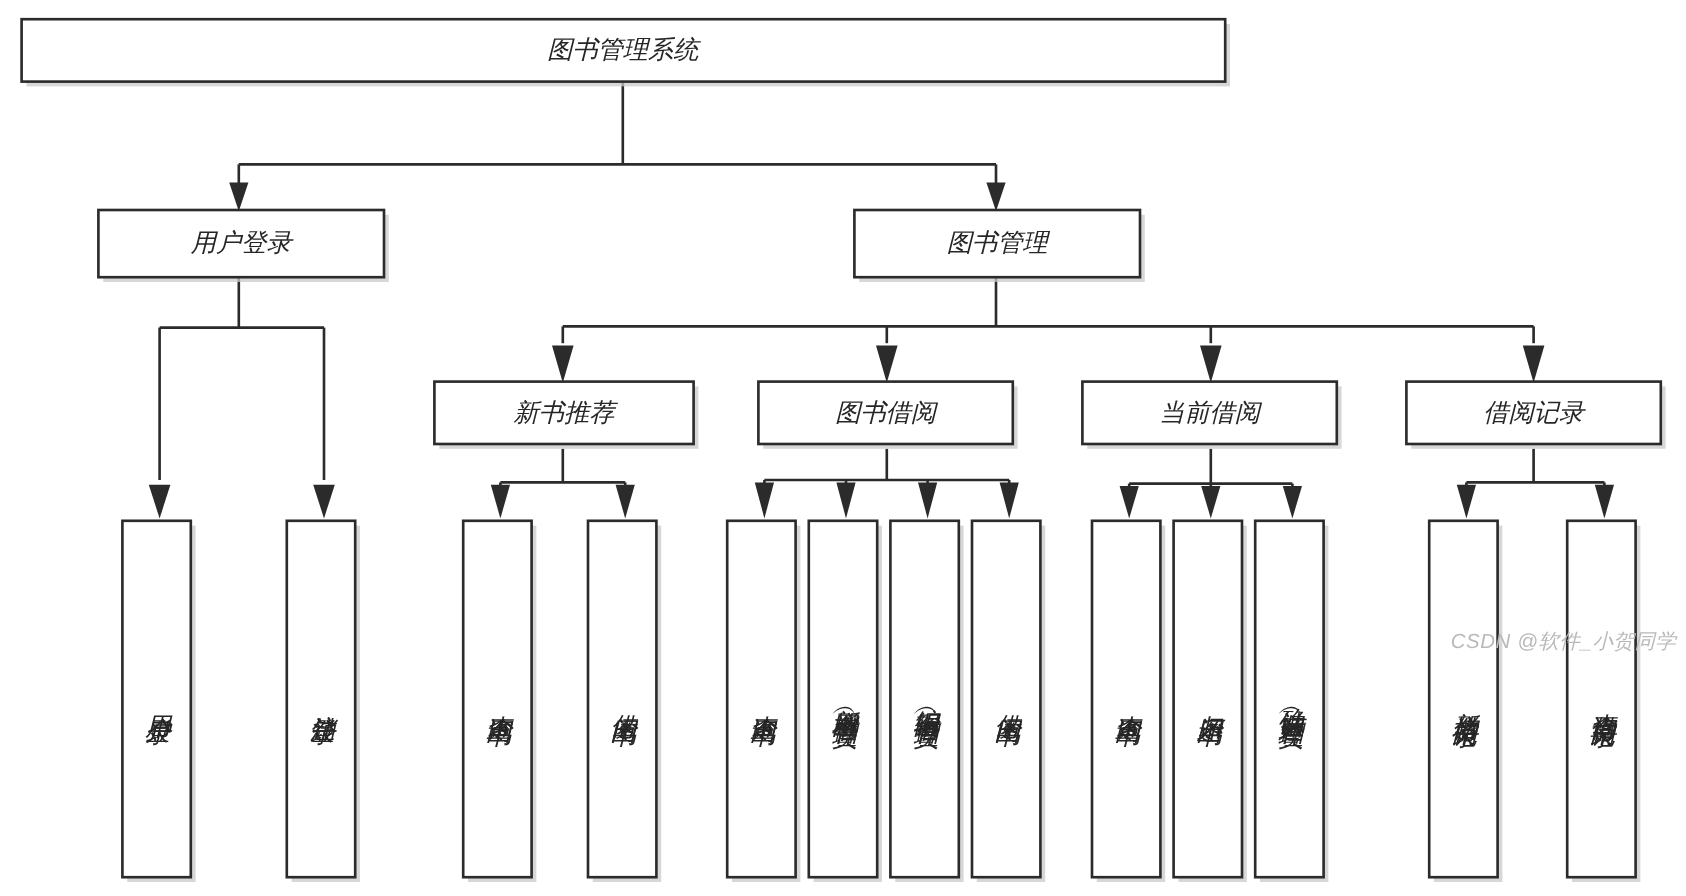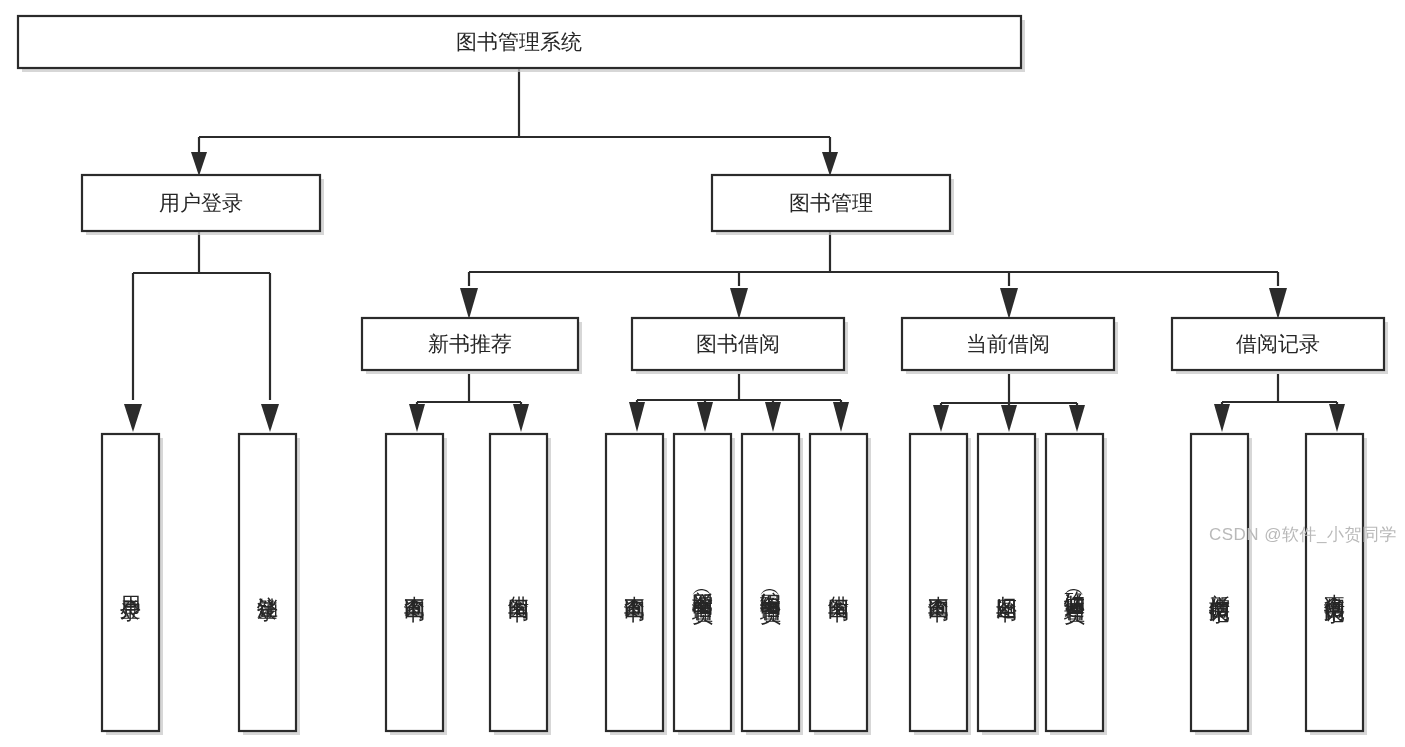--- a/index.html
+++ b/index.html
@@ -11,20 +11,21 @@
     width: 1405px;
     height: 747px;
     font-family: "Liberation Sans", "DejaVu Sans", sans-serif;
     overflow: hidden;
   }
   #diagram-root {
     position: relative;
     width: 1405px;
     height: 550px;
     background: #ffffff;
+    font-style: italic;
   }
   svg#diagram-canvas {
     position: absolute;
     top: 0;
     left: 0;
     width: 1405px;
     height: 747px;
     display: block;
   }
   .node-box {

